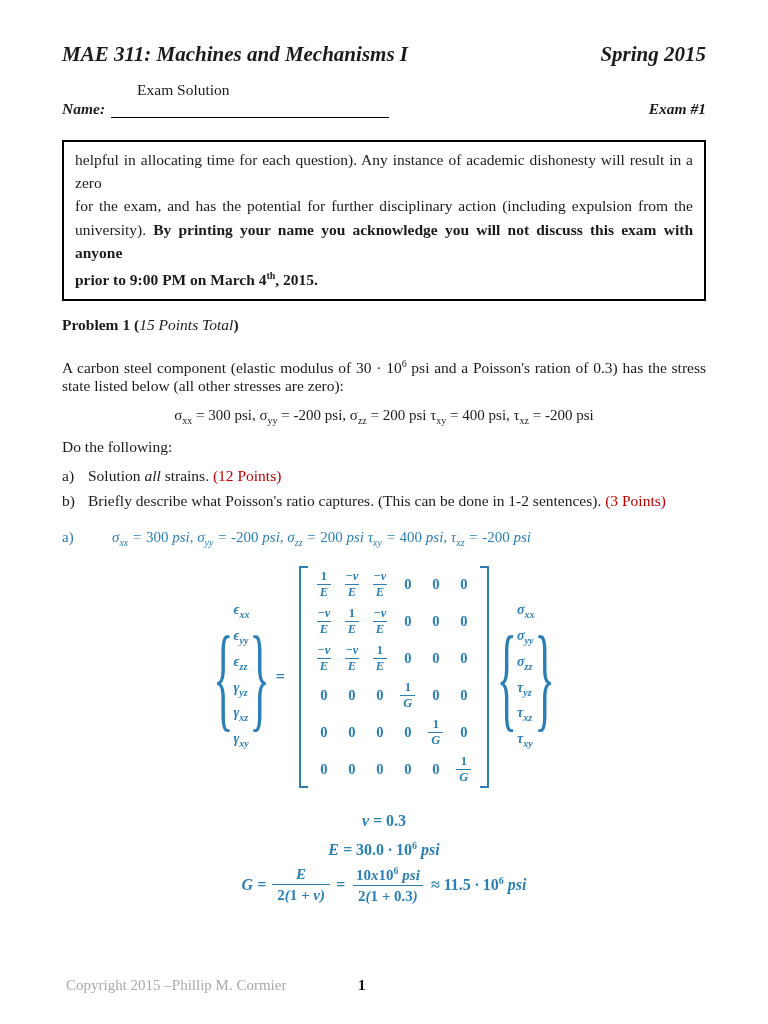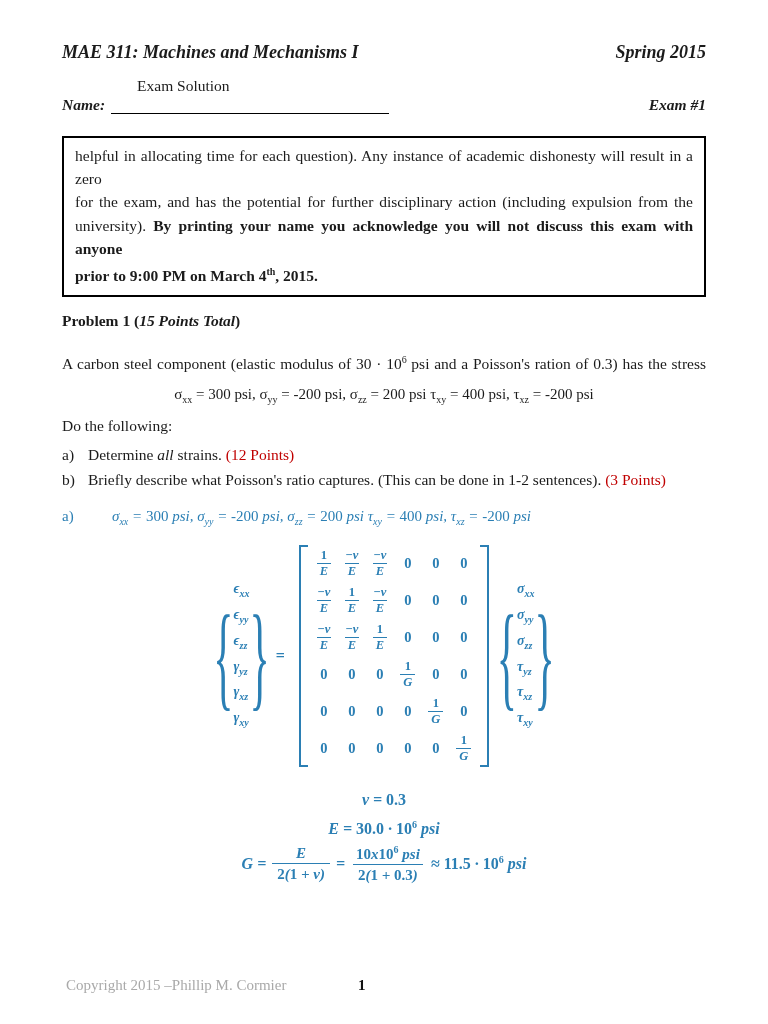--- a/index.html
+++ b/index.html
@@ -9,35 +9,35 @@
   }
   *{box-sizing:border-box; margin:0; padding:0;}
   html,body{background:#ffffff;}
   body{
     width:768px; height:1024px; position:relative; overflow:hidden;
     font-family:"Liberation Serif", serif; color:#1b1b1b;
   }
   .page{padding:42px 62px 0;}
 
   
-  .hrow1{display:flex; justify-content:space-between; font-weight:bold; font-style:italic; font-size:18px;}
+  .hrow1{display:flex; justify-content:space-between; font-weight:bold; font-style:italic; font-size:21px;}
   .hrow2{display:flex; justify-content:space-between; margin-top:14px; font-size:15.5px; align-items:flex-end;}
   .name-wrap{display:flex; align-items:flex-end;font-family:Liberation Serif, serif;}
   .name-label{font-weight:bold; font-style:italic;}
   .name-line{display:inline-block; width:278px; margin-left:6px; border-bottom:1.5px solid #000; padding-left:26px; padding-bottom:18px;}
   .exam-no{font-weight:bold; font-style:italic;}
 
   
   .notice{border:2px solid #000; margin-top:22px; padding:6px 11px 8px; font-size:15.5px;}
   .box-line{text-align:justify; text-align-last:justify; line-height:23.2px;}
   .box-line.last{text-align-last:left;}
 
   
   .ptitle{margin-top:15px; font-weight:bold; font-size:15.5px;}
-  .ptitle i{font-weight:bold;}
+  .ptitle i{font-weight:normal;}
   .intro{font-size:15.5px; line-height:17px; margin-top:21px;}
   .intro .l1{text-align:justify; text-align-last:justify;}
   .stress-line{text-align:center; margin-top:13px; font-size:15px;}
   sub{font-size:10px;}
   sup{font-size:10px;}
   .do-label{margin-top:12px; font-size:15.5px;}
   .items{margin-top:7px; font-size:15.5px;}
   .item{display:flex; line-height:25px;}
   .ilabel{width:26px; flex:none;}
   .points{color:var(--points-red);}
@@ -97,27 +97,28 @@
   <div class="notice">
     <div class="box-line"><span>helpful in allocating time for each question).  Any instance of academic dishonesty will result in a zero</span><b></b></div>
     <div class="box-line"><span>for the exam, and has the potential for further disciplinary action (including expulsion from the</span><b></b></div>
     <div class="box-line"><span>university).  </span><b>By printing your name you acknowledge you will not discuss this exam with anyone</b></div>
     <div class="box-line last"><span></span><b>prior to <span class="dg">9:00</span> PM on March <span class="dg">4</span><sup>th</sup>, <span class="dg">2015</span>.</b></div>
   </div>
 
   <div class="ptitle"><span>Problem 1 (</span><i>15 Points Total</i><span>)</span></div>
   <div class="intro">
     <div class="l1">A carbon steel component (elastic modulus of <span class="dg">30</span> · <span class="dg">10</span><sup><span class="dg">6</span></sup> psi and a Poisson's ration of <span class="dg">0.3</span>) has the stress</div>
+    <div>state listed below (all other stresses are zero):</div>
   </div>
   <div class="stress-line">σ<sub>xx</sub> = <span class="dg">300</span> psi, σ<sub>yy</sub> = -<span class="dg">200</span> psi, σ<sub>zz</sub> = <span class="dg">200</span> psi τ<sub>xy</sub> = <span class="dg">400</span> psi, τ<sub>xz</sub> = -<span class="dg">200</span> psi</div>
   <div class="do-label">Do the following:</div>
   <div class="items">
     <div class="item">
       <span class="ilabel">a)</span>
-      <span><span>Determine </span><i>all</i><span> strains.  </span> <span class="points">(12 Points)</span></span>
+      <span><span>Solution </span><i>all</i><span> strains.  </span> <span class="points">(12 Points)</span></span>
     </div>
     <div class="item">
       <span class="ilabel">b)</span>
       <span><span>Briefly describe what Poisson's ratio captures. (This can be done in 1-2 sentences). </span><i></i><span></span><span class="points">(3 Points)</span></span>
     </div>
   </div>
 
   <div class="sol-row mathit">
     <span class="slabel">a)</span>
     <span>σ<sub>xx</sub> = <span class="dg">300</span> psi, σ<sub>yy</sub> = -<span class="dg">200</span> psi, σ<sub>zz</sub> = <span class="dg">200</span> psi τ<sub>xy</sub> = <span class="dg">400</span> psi, τ<sub>xz</sub> = -<span class="dg">200</span> psi</span>

